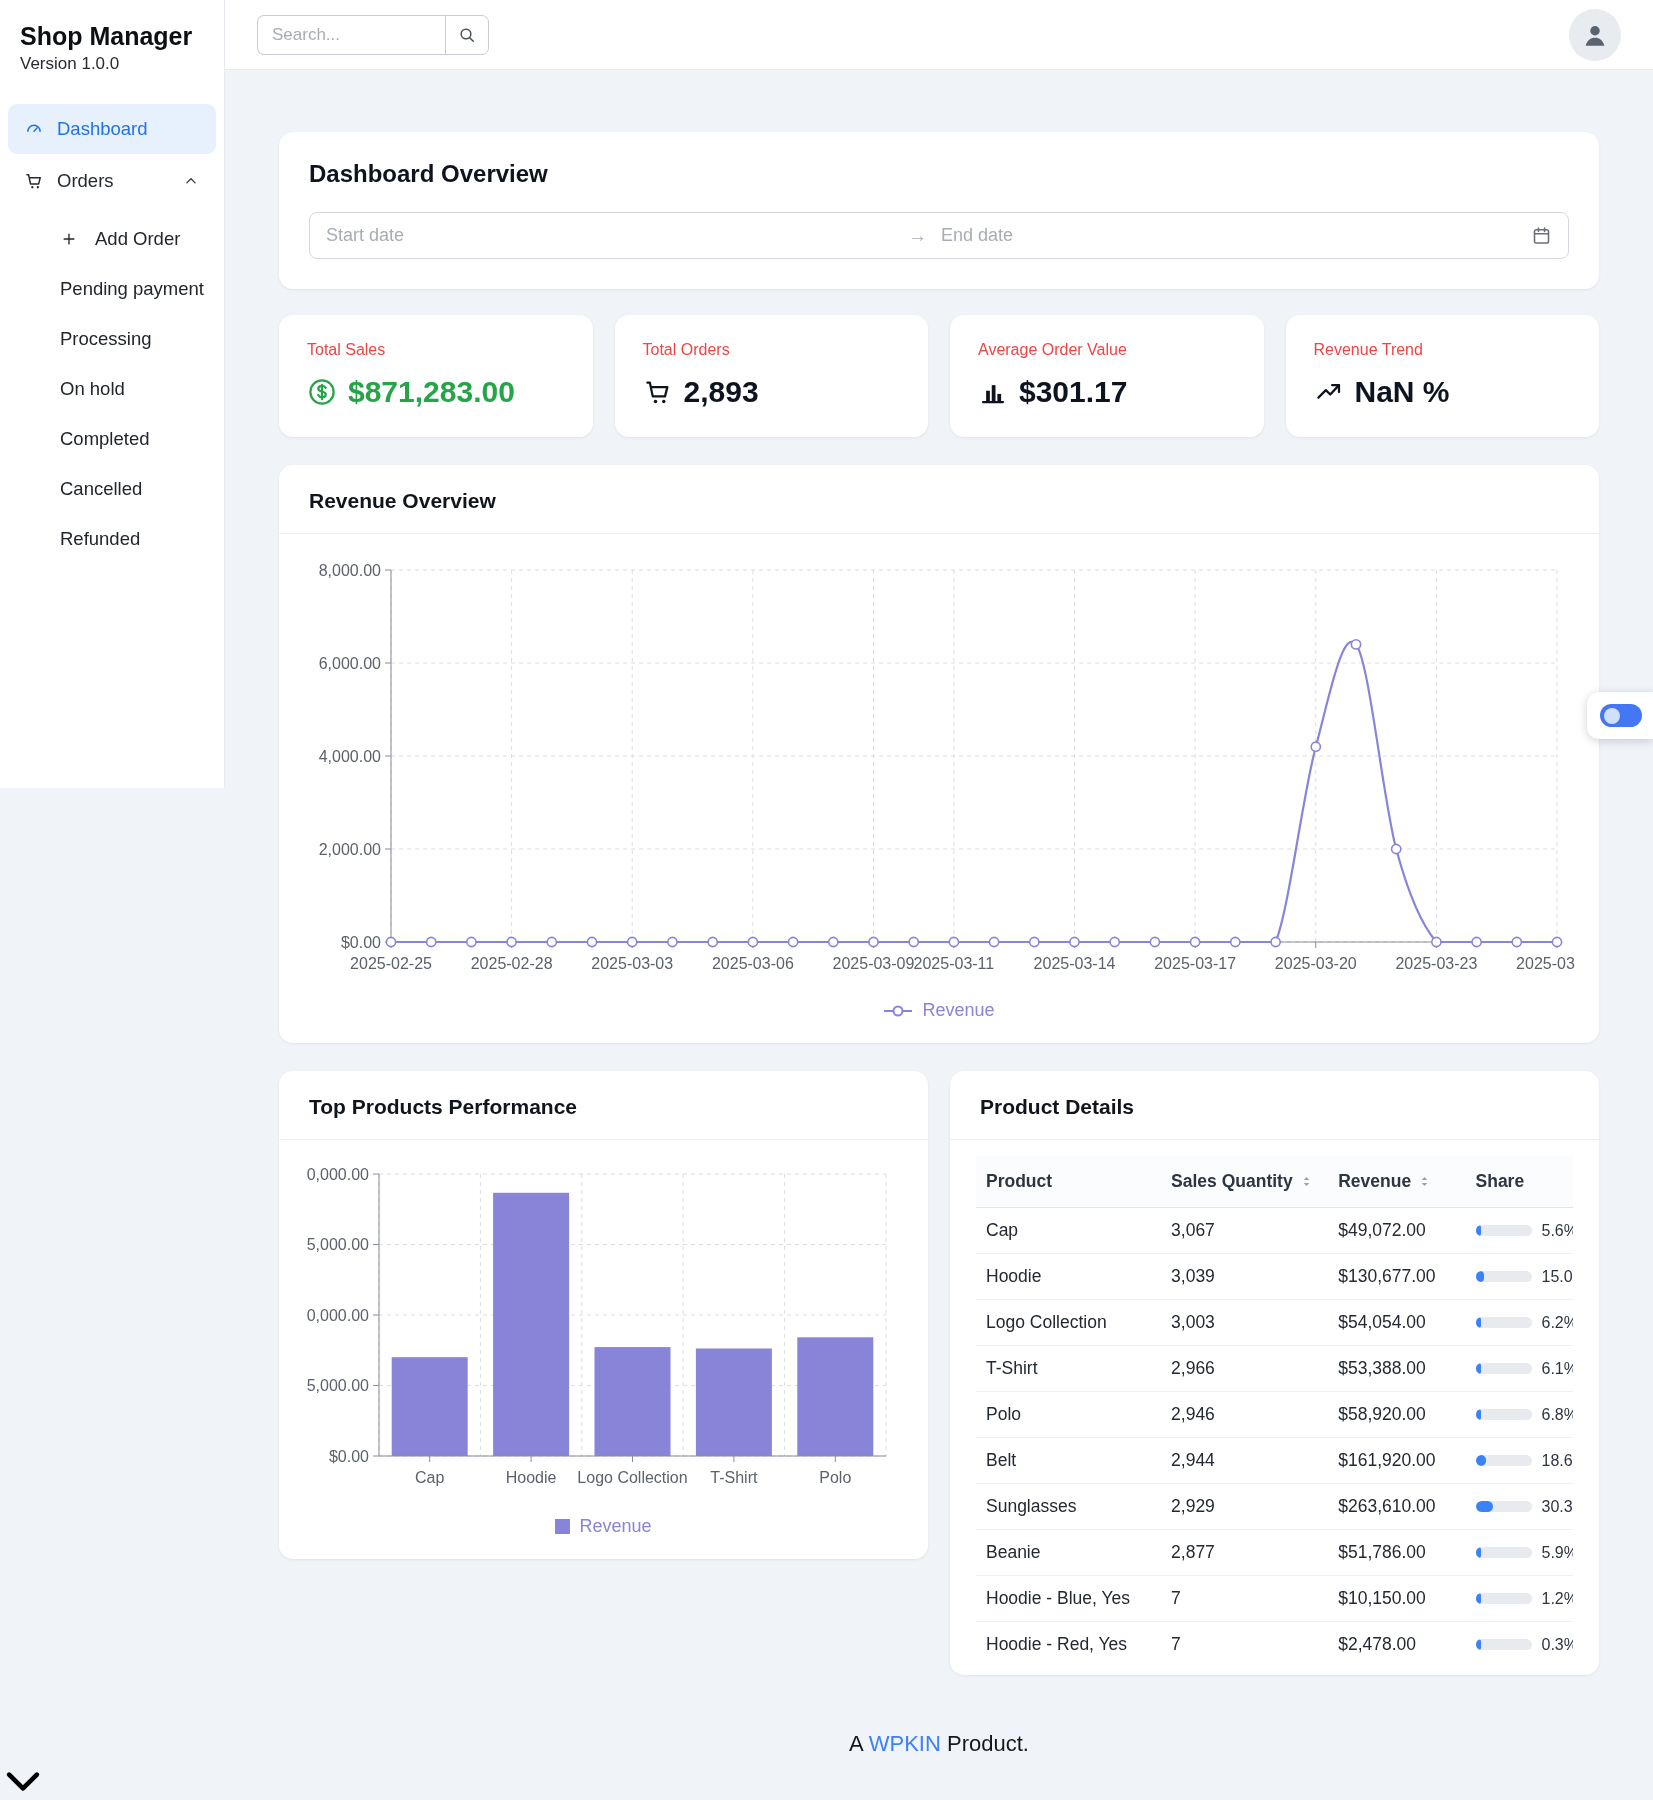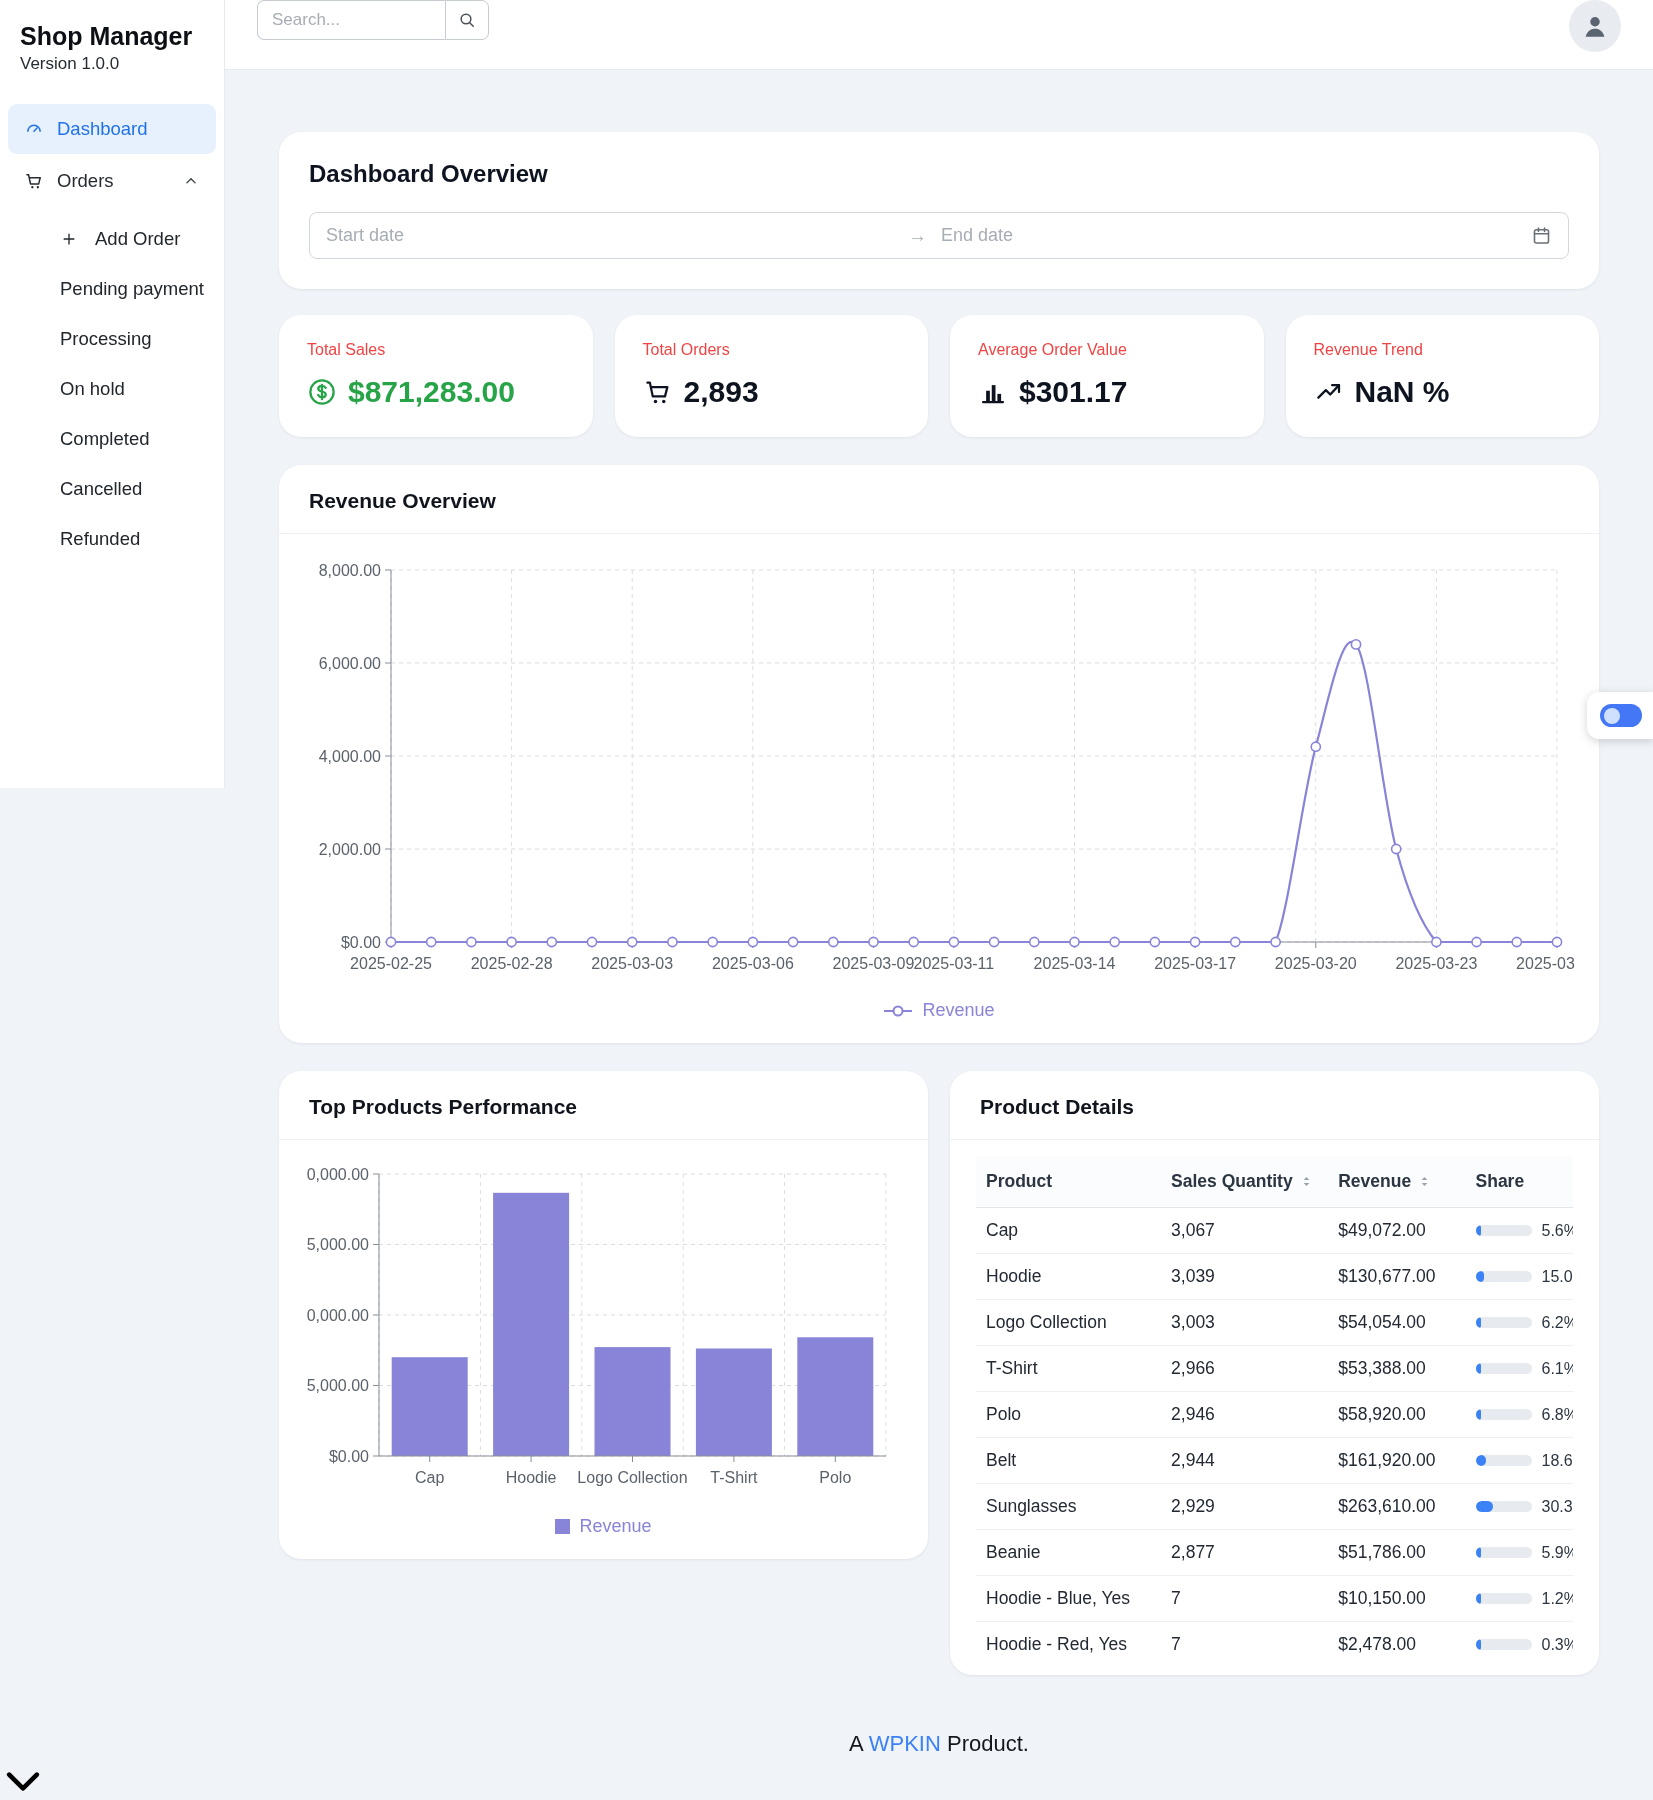--- a/index.html
+++ b/index.html
@@ -11,28 +11,28 @@
   .sidebar{background:#fff;height:788px;border-right:1px solid #e7eaef;padding-top:14px}
   .brand{padding:8px 20px 28px}
   .brand-title{font-size:25px;font-weight:700;color:#0c0f13}
   .brand-version{font-size:17px;margin-top:3px;color:#272c33}
   .nav-item{display:flex;align-items:center;gap:13px;height:50px;margin:2px 8px;padding:0 16px;border-radius:9px;font-size:18.5px;color:#262b31;cursor:pointer}
   .nav-item.active{background:#e7f0fd;color:#2173e8}
   .nav-item .chev{margin-left:auto;display:inline-flex;color:#3a4047}
   .subnav{padding-top:6px}
   .subnav-item{display:flex;align-items:center;gap:17px;height:50px;padding:0 16px 0 60px;font-size:18.5px;color:#21262d;cursor:pointer}
   .main-col{flex:1;min-width:0}
-  .topbar{height:70px;background:#fff;border-bottom:1px solid #e7eaef;display:flex;justify-content:space-between;padding:0 32px}
+  .topbar{height:70px;background:#fff;border-bottom:1px solid #e7eaef;display:flex;align-items:center;justify-content:space-between;padding:0 32px}
   .search{display:flex;align-items:stretch;height:40px}
   .search input{width:188px;border:1px solid #c7ccd3;border-right:none;border-radius:7px 0 0 7px;padding:0 14px;font-size:17px;color:#333;outline:none;background:#fff;font-family:inherit}
   .search input::placeholder{color:#a7adb5}
   .search button{width:44px;border:1px solid #c7ccd3;border-radius:0 7px 7px 0;background:#fff;display:flex;align-items:center;justify-content:center;color:#4a5057;cursor:pointer}
   .avatar{width:52px;height:52px;border-radius:50%;background:#e8ebef;display:flex;align-items:center;justify-content:center;color:#5a6470;cursor:pointer}
   .content{width:1320px;margin:0 auto;padding-top:62px}
-  .card{background:#fff;border-radius:22px;box-shadow:0 1px 3px rgba(15,23,42,.07)}
+  .card{background:#fff;border-radius:14px;box-shadow:0 1px 3px rgba(15,23,42,.07)}
   .overview-card{padding:28px 30px 30px}
   .overview-title{font-size:24px;font-weight:700;color:#0e1320}
   .date-range{margin-top:24px;height:47px;border:1px solid #d3d8de;border-radius:8px;display:flex;align-items:center;padding:0 16px;background:#fff}
   .date-range input{flex:1;border:none;outline:none;font-size:18px;color:#333;background:transparent;font-family:inherit;min-width:0}
   .date-range input::placeholder{color:#a7adb5}
   .date-arrow{color:#a7adb5;font-size:19px;padding:0 14px 0 4px}
   .date-cal{color:#6a7078;margin-left:12px;display:inline-flex}
   .stats{display:grid;grid-template-columns:repeat(4,1fr);gap:22px;margin-top:26px}
   .stat{padding:26px 28px 28px}
   .stat-label{font-size:16px;color:#ef4444}

